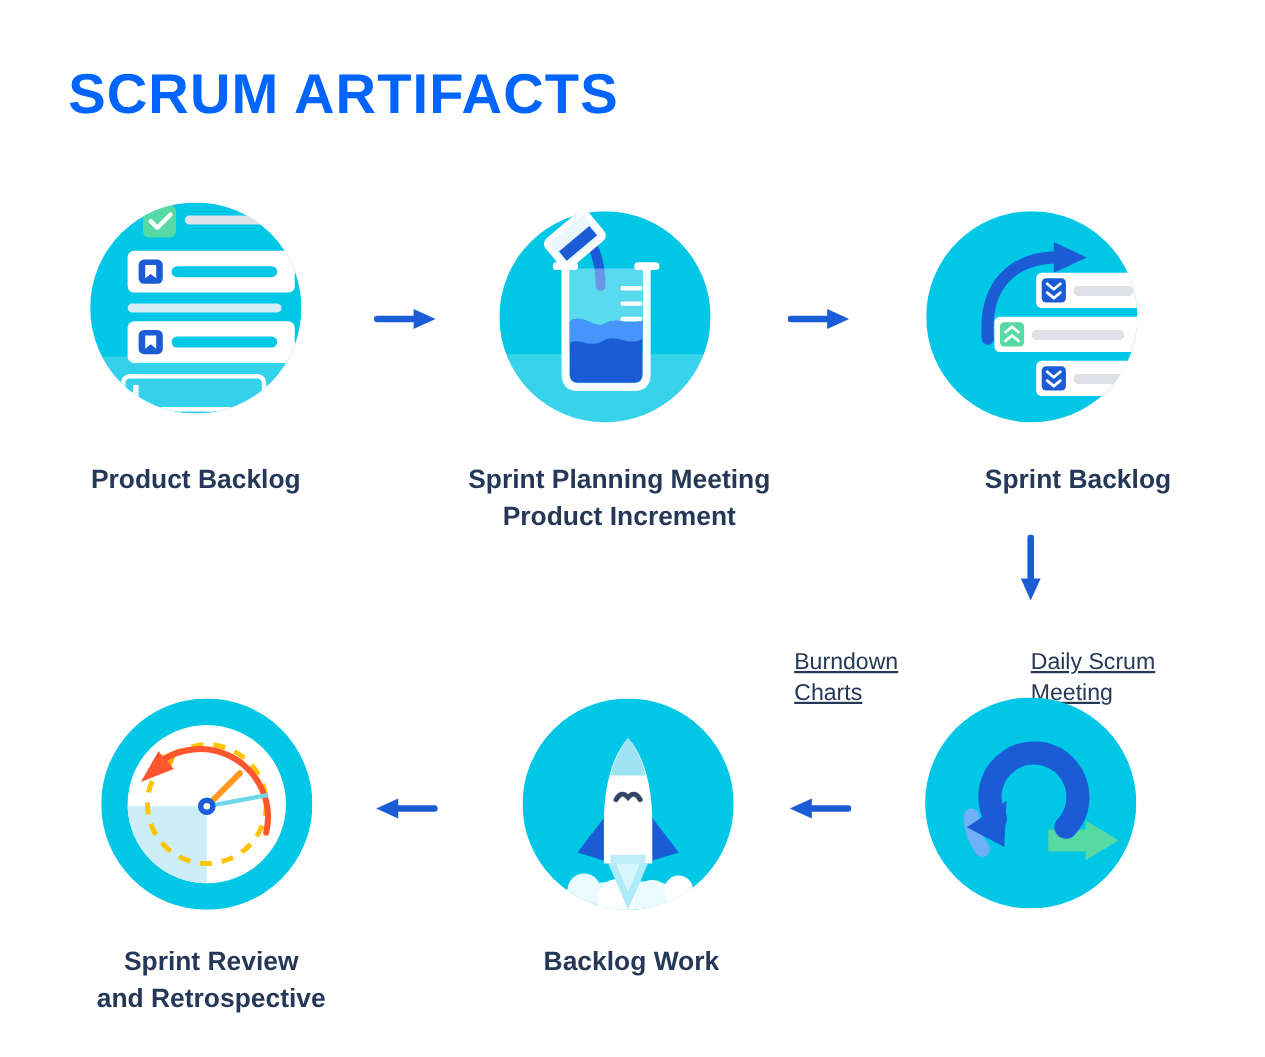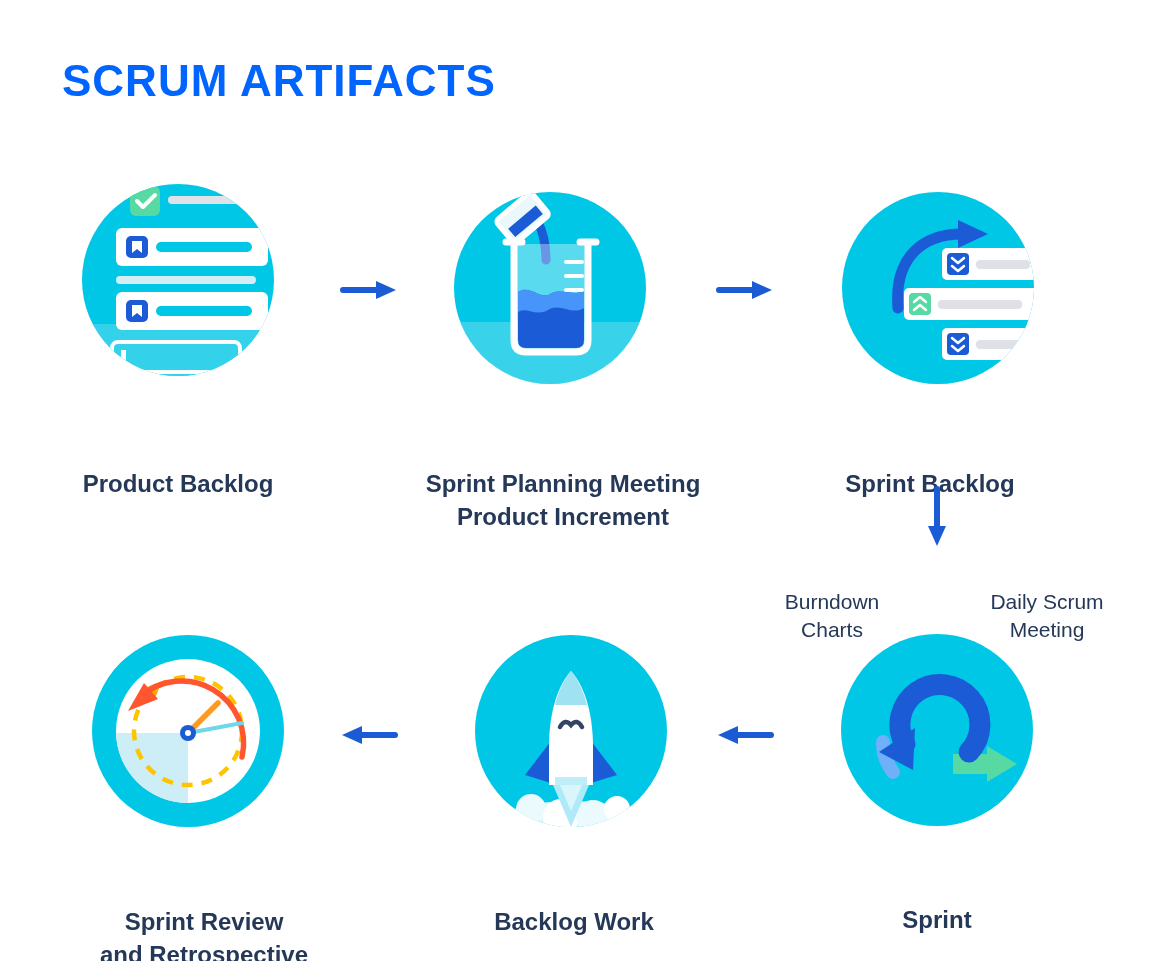--- a/index.html
+++ b/index.html
@@ -3,41 +3,41 @@
 <meta charset="utf-8">
 <style>
   html,body { margin:0; padding:0; background:#ffffff; }
   .stage {
     position:relative; width:1150px; height:961px;
     background:#ffffff; overflow:hidden;
     font-family:"Liberation Sans", sans-serif;
   }
   .page-title {
     position:absolute; left:62px; top:56px;
-    font-size:44px; font-weight:800; letter-spacing:1px;
+    font-size:51px; font-weight:800; letter-spacing:1px;
     color:var(--title-blue, #0065ff);
   }
   .circle {
     position:absolute; width:192px; height:192px;
   }
   .circle svg { display:block; width:192px; height:192px; }
   .circle-bg { fill:var(--circle-cyan, #00c7e6); }
   .node-label {
     position:absolute; width:300px; text-align:center;
     font-size:24px; font-weight:bold; line-height:33px;
     color:var(--label-navy, #253858);
     white-space:pre-line;
-    margin-top:47px;
   }
   .node-label.wide { width:340px; }
   .annotation {
-    position:absolute; width:220px; text-align:center;
+    position:absolute; width:220px; text-align:left;
     font-size:21px; font-weight:400; line-height:28px;
     color:var(--label-navy, #253858);
     white-space:pre-line;
+    text-decoration:underline;
   }
   .flow-arrow { position:absolute; }
   .arrow-stroke { stroke:var(--arrow-blue, #1b5cd6); }
   .arrow-fill  { fill:var(--arrow-blue, #1b5cd6); }
 </style>
 </head>
 <body>
 
 <div class="stage">
 
@@ -131,21 +131,21 @@
         <rect x="67" y="101" width="22" height="22" rx="4" fill="#57d9a3"></rect>
         <path d="M72 110 l6 -5 l6 5 M72 118 l6 -5 l6 5" stroke="#ffffff" stroke-width="2.5" fill="none" stroke-linecap="round" stroke-linejoin="round"></path>
         <rect x="96" y="108" width="84" height="9" rx="4" fill="#dfe1e6"></rect>
         <rect x="100" y="136" width="96" height="32" rx="5" fill="#ffffff"></rect>
         <rect x="105" y="141" width="22" height="22" rx="4" fill="#1b5cd6"></rect>
         <path d="M110 146 l6 5 l6 -5 M110 154 l6 5 l6 -5" stroke="#ffffff" stroke-width="2.5" fill="none" stroke-linecap="round" stroke-linejoin="round"></path>
         <rect x="134" y="148" width="54" height="9" rx="4" fill="#dfe1e6"></rect>
       </g>
     </svg>
   </div>
-  <div class="node-label" style="left:780px; top:420px;text-align:center;">Sprint Backlog</div>
+  <div class="node-label" style="left:830px; top:420px;text-align:center;">Sprint Backlog</div>
 
   <div class="flow-arrow" style="left:925px; top:486px;">
     <svg width="24" height="64" viewBox="0 0 24 64">
       <line class="arrow-stroke" x1="12" y1="3" x2="12" y2="42" stroke-width="6" stroke-linecap="round"></line>
       <path class="arrow-fill" d="M3 40 L12 60 L21 40 Z"></path>
     </svg>
   </div>
 
   <div class="annotation" style="left:722px; top:588px;">Burndown
 Charts</div>
@@ -162,21 +162,20 @@
       <circle class="circle-bg" cx="96" cy="96" r="96"></circle>
       <g clip-path="url(#c4)">
         <path d="M52 138 A48 48 0 0 1 42 108" stroke="#6fb0f8" stroke-width="14" fill="none" stroke-linecap="round"></path>
         <line x1="112" y1="130" x2="148" y2="130" stroke="#57d9a3" stroke-width="20"></line>
         <path d="M146 112 L176 130 L146 148 Z" fill="#57d9a3"></path>
         <path d="M64 110 A40 40 0 1 1 128 118" fill="none" stroke="#1b5cd6" stroke-width="21" stroke-linecap="round"></path>
         <path d="M38 118 L74 94 L72 136 Z" fill="#1b5cd6"></path>
       </g>
     </svg>
   </div>
-  <div class="node-label" style="left:787px; top:856px;">Sprint</div>
 
   <div class="flow-arrow" style="left:716px; top:723px;">
     <svg width="58" height="24" viewBox="0 0 58 24">
       <line class="arrow-stroke" x1="55" y1="12" x2="20" y2="12" stroke-width="6" stroke-linecap="round"></line>
       <path class="arrow-fill" d="M22 3 L2 12 L22 21 Z"></path>
     </svg>
   </div>
 
   <div class="circle" style="left:475px; top:635px;">
     <svg viewBox="0 0 192 192">
@@ -227,16 +226,16 @@
         <path d="M50 54 L70 46 L62 66 Z" fill="#ffab00"></path>
         <path d="M150 122 A62 62 0 0 0 48 62" fill="none" stroke="#ff5630" stroke-width="5.5" stroke-linecap="round"></path>
         <path d="M36 76 L52 48 L66 64 Z" fill="#ff5630"></path>
         <line x1="96" y1="98" x2="150" y2="88" stroke="#6fd7e8" stroke-width="4" stroke-linecap="round"></line>
         <line x1="96" y1="98" x2="126" y2="68" stroke="#ff991f" stroke-width="5.5" stroke-linecap="round"></line>
         <circle cx="96" cy="98" r="8" fill="#1b5cd6"></circle>
         <circle cx="96" cy="98" r="3" fill="#ffffff"></circle>
       </g>
     </svg>
   </div>
-  <div class="node-label" style="left:54px; top:858px;text-align:center;">Sprint Review
+  <div class="node-label" style="left:42px; top:858px;text-align:center;">Sprint Review
 and Retrospective</div>
 
 </div>
 
 </body></html>

